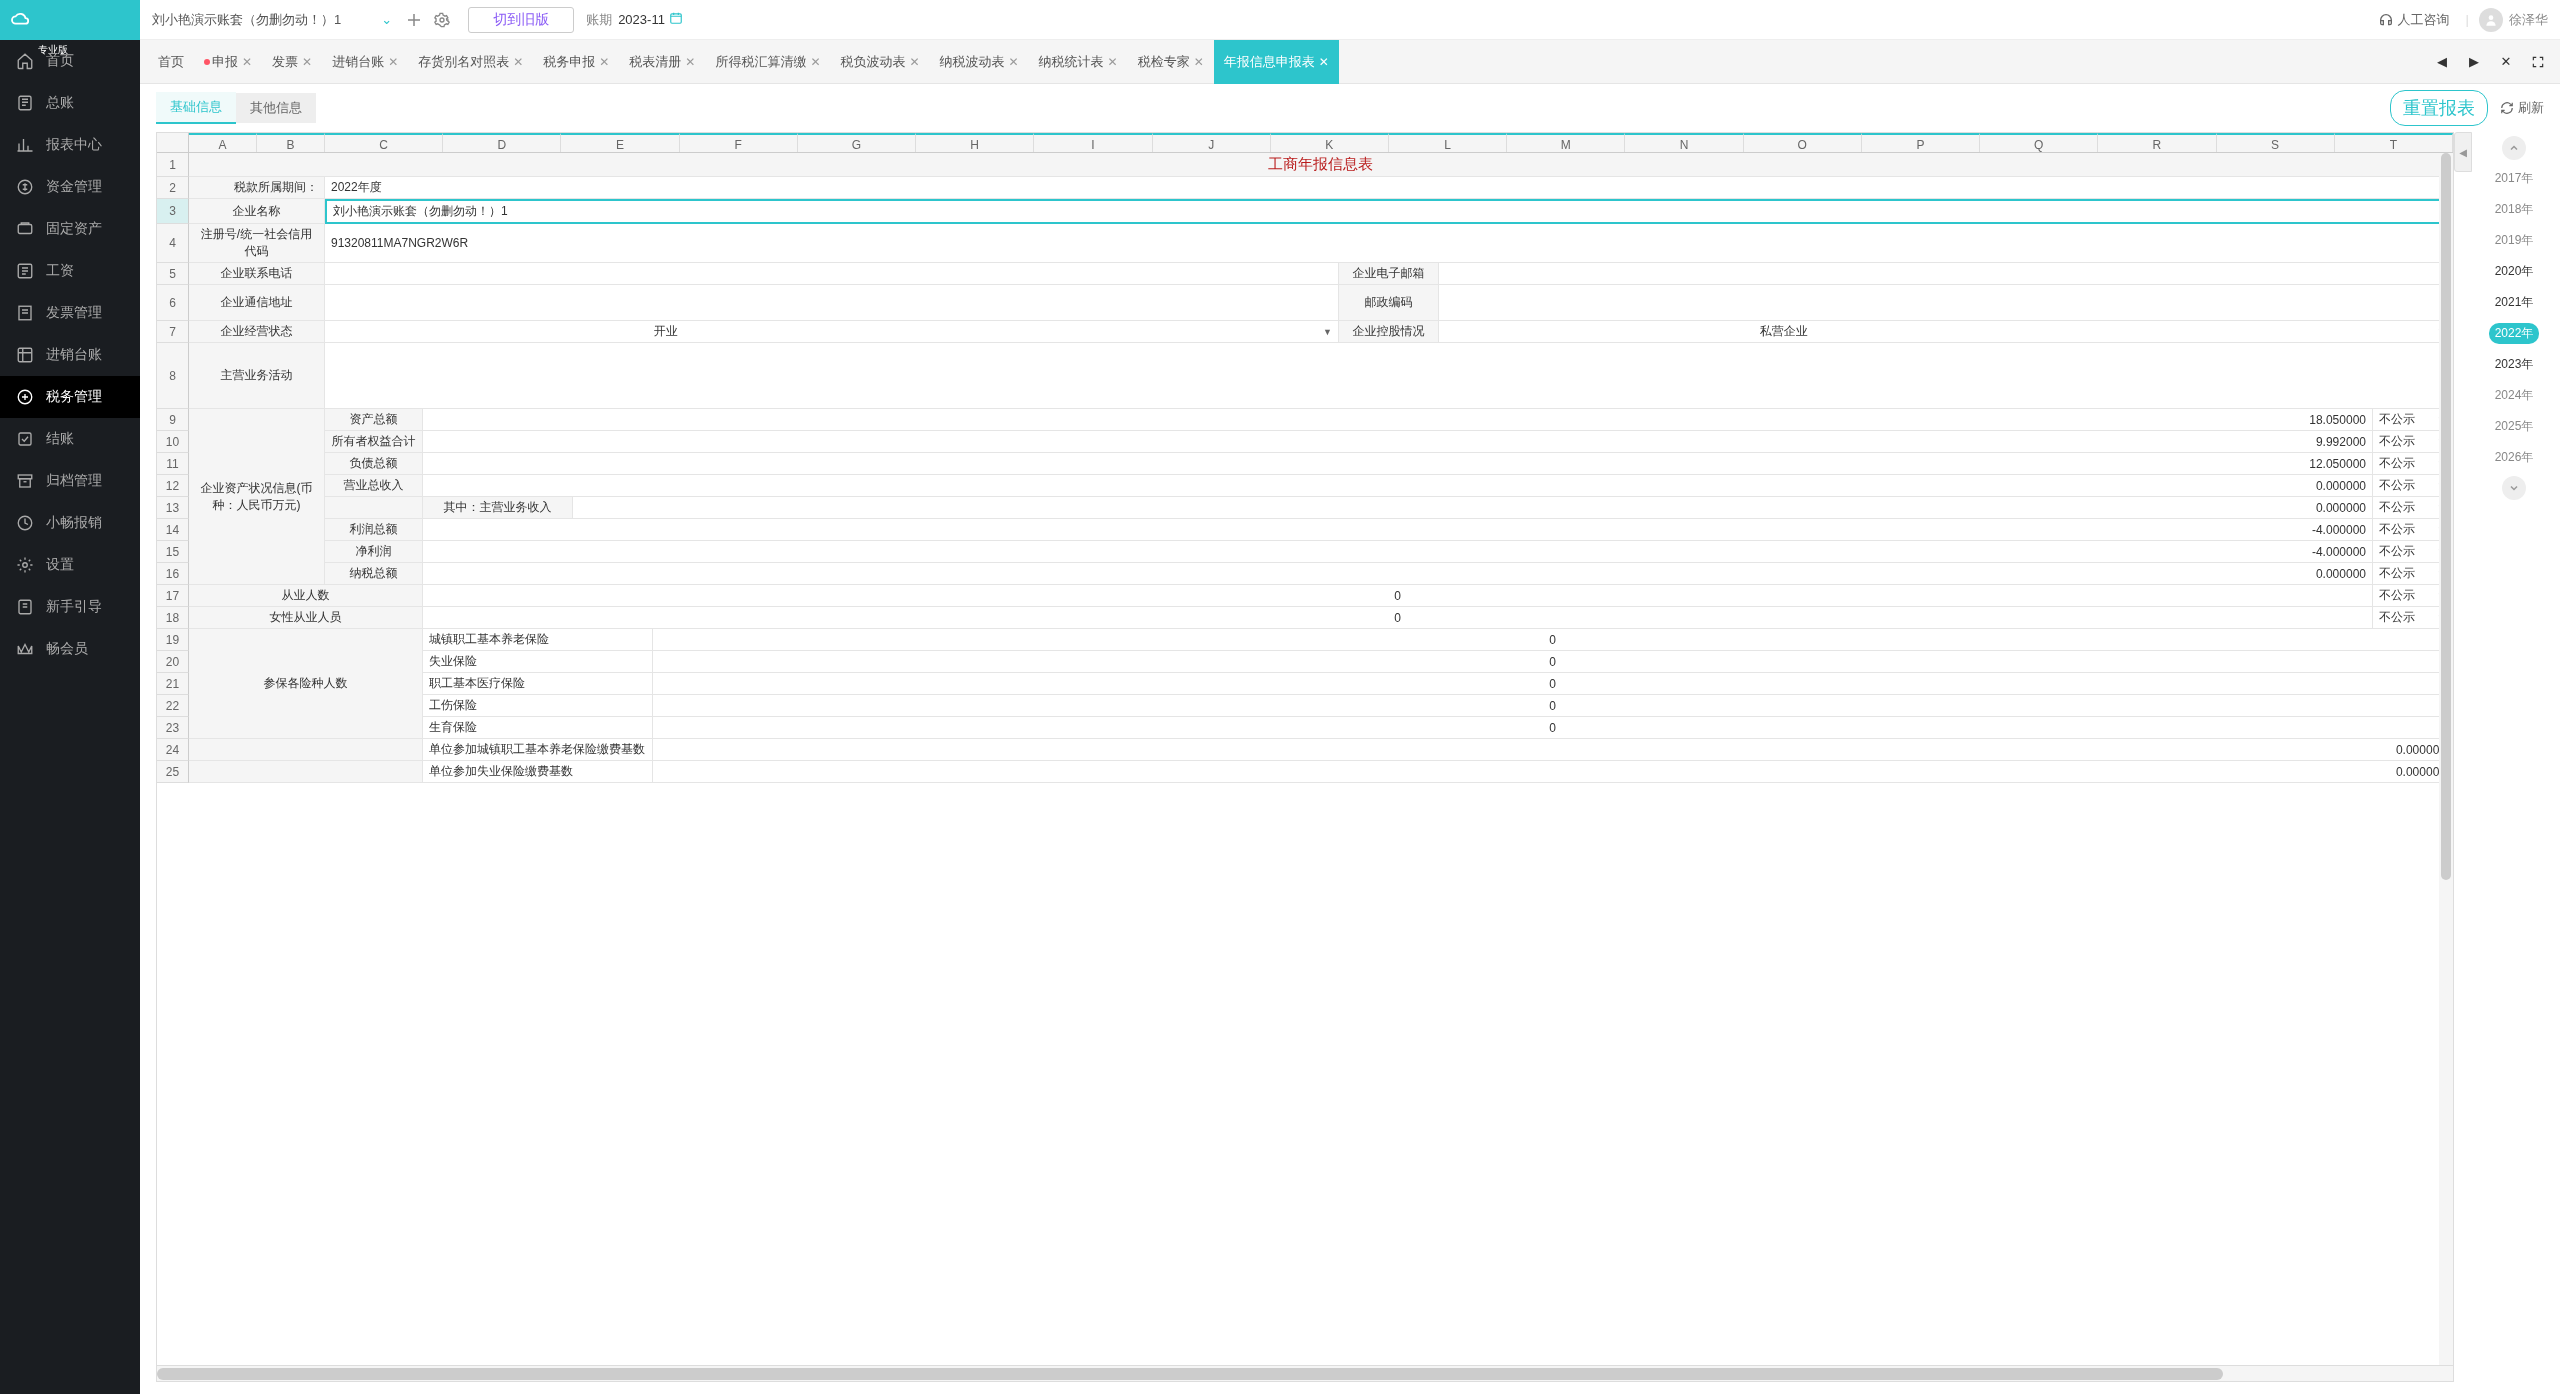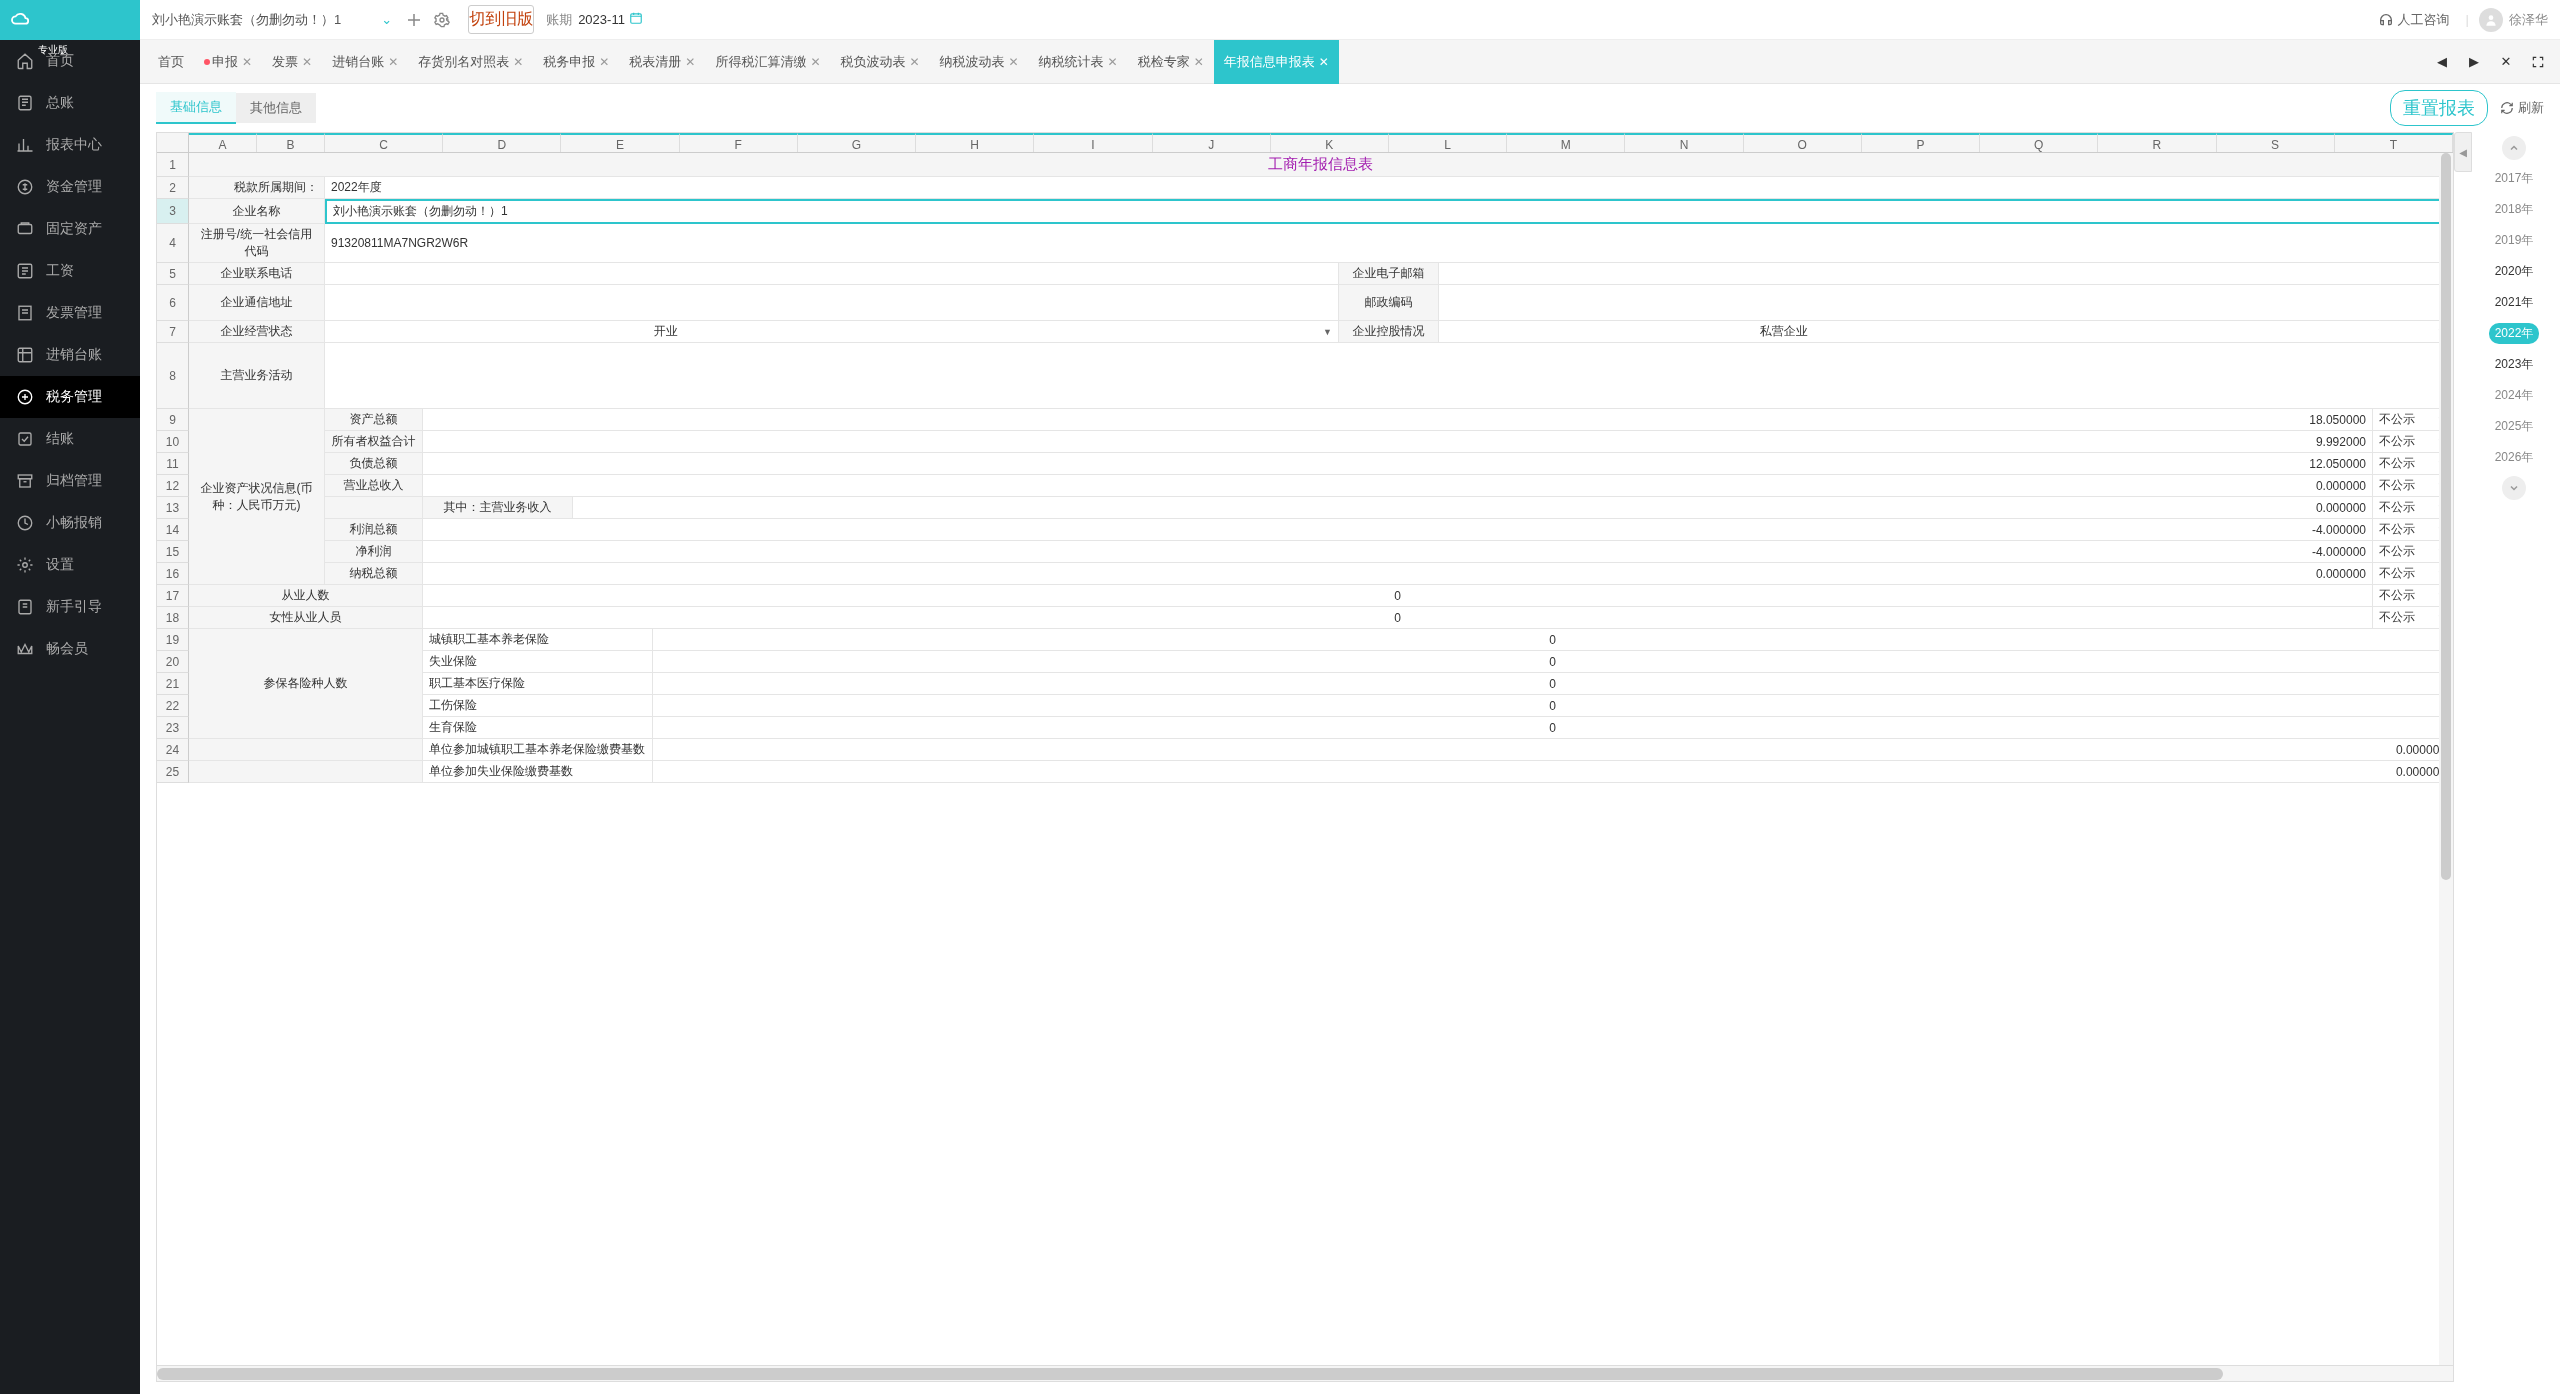--- a/index.html
+++ b/index.html
@@ -14,21 +14,21 @@
 .nav-item { display: flex; align-items: center; padding: 12px 16px; color: #aaa; cursor: pointer; font-size: 14px; }
 .nav-item.active { background: #000; color: #fff; }
 .nav-item svg { margin-right: 12px; flex-shrink: 0; }
 
 
 .main { flex: 1; display: flex; flex-direction: column; min-width: 0; }
 .topbar { height: 40px; display: flex; align-items: center; padding: 0 12px; border-bottom: 1px solid #eee; }
 .account-sel { display: flex; align-items: center; color: #555; font-size: 13px; margin-right: 8px; }
 .account-sel .chev { color: #2dc5cc; margin-left: 40px; }
 .icon-btn { width: 28px; height: 28px; display: inline-flex; align-items: center; justify-content: center; cursor: pointer; color: #888; border-radius: 3px; }
-.old-ver { border: 1px solid #ccc; border-radius: 3px; padding: 3px 0; font-size: 16px; color: #c2410c; margin: 0 12px; cursor: pointer; }
+.old-ver { border: 1px solid #ccc; border-radius: 3px; padding: 3px 24px; font-size: 14px; color: #8b5cf6; margin: 0 12px; cursor: pointer; }
 .period-label { color: #888; margin-right: 6px; }
 .period-val { color: #333; margin-right: 4px; }
 .topbar-spacer { flex: 1; }
 .consult { display: flex; align-items: center; color: #666; font-size: 13px; cursor: pointer; margin-right: 16px; }
 .consult svg { margin-right: 4px; }
 .user { display: flex; align-items: center; color: #888; font-size: 13px; cursor: pointer; }
 .avatar { width: 24px; height: 24px; border-radius: 50%; background: #ddd; margin-right: 6px; display: flex; align-items: center; justify-content: center; }
 
 
 .tabbar { height: 44px; background: #f5f5f5; border-bottom: 1px solid #e5e5e5; display: flex; align-items: center; padding: 0 8px; }
@@ -53,21 +53,21 @@
 .content { flex: 1; display: flex; min-height: 0; padding: 0 16px 12px 16px; }
 .sheet-wrap { flex: 1; display: flex; flex-direction: column; min-width: 0; border: 1px solid #ddd; position: relative; }
 .col-head { display: flex; background: #f5f5f5; border-bottom: 1px solid #ccc; flex-shrink: 0; height: 20px; }
 .ch { border-right: 1px solid #ddd; text-align: center; font-size: 12px; color: #666; line-height: 20px; }
 .corner { width: 32px; background: #f5f5f5; border-right: 1px solid #ccc; }
 .rownum { width: 32px; background: #f5f5f5; border-right: 1px solid #ccc; border-bottom: 1px solid #ddd; text-align: center; font-size: 12px; color: #666; display: flex; align-items: center; justify-content: center; flex-shrink: 0; }
 .rownum.sel { background: #d8f0f0; }
 .grid { flex: 1; overflow: auto; }
 .row { display: flex; min-height: 22px; }
 .cell { border-right: 1px solid #e5e5e5; border-bottom: 1px solid #e5e5e5; padding: 2px 6px; font-size: 12px; display: flex; align-items: center; background: #fff; }
-.cell.hdr { background: #f5f5f5; justify-content: center; color: #a21caf; }
+.cell.hdr { background: #f5f5f5; justify-content: center; color: #b91c1c; }
 .cell.lbl { background: #f5f5f5; justify-content: center; text-align: center; }
 .cell.val { background: #fff; }
 .cell.num { justify-content: flex-end; }
 .cell.ctr { justify-content: flex-end; }
 .cell.sel { border: 2px solid #2dc5cc; }
 .dd-arrow::after { content: "▼"; font-size: 9px; color: #666; margin-left: auto; }
 .green-top { border-top: 2px solid #2dc5cc; }
 
 
 .w-a { width: 68px; } .w-b { width: 68px; }

